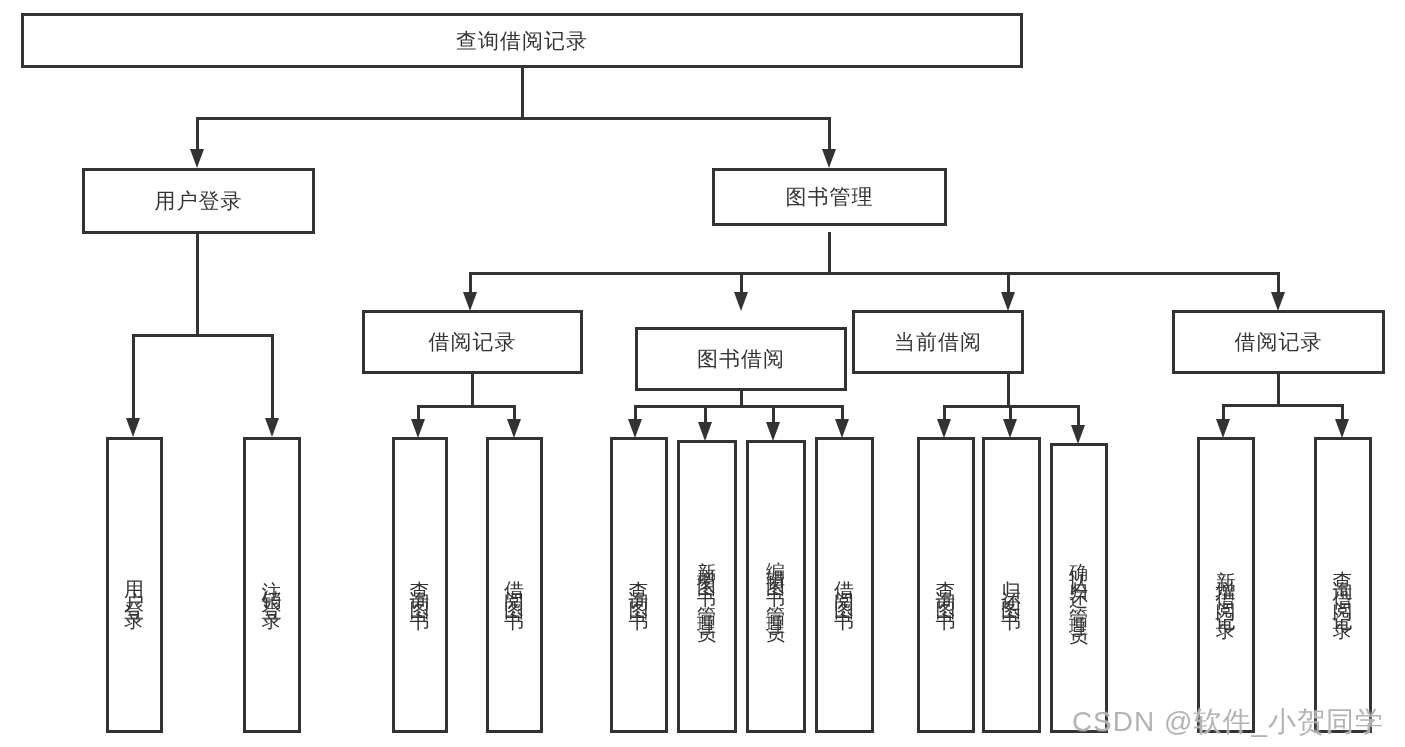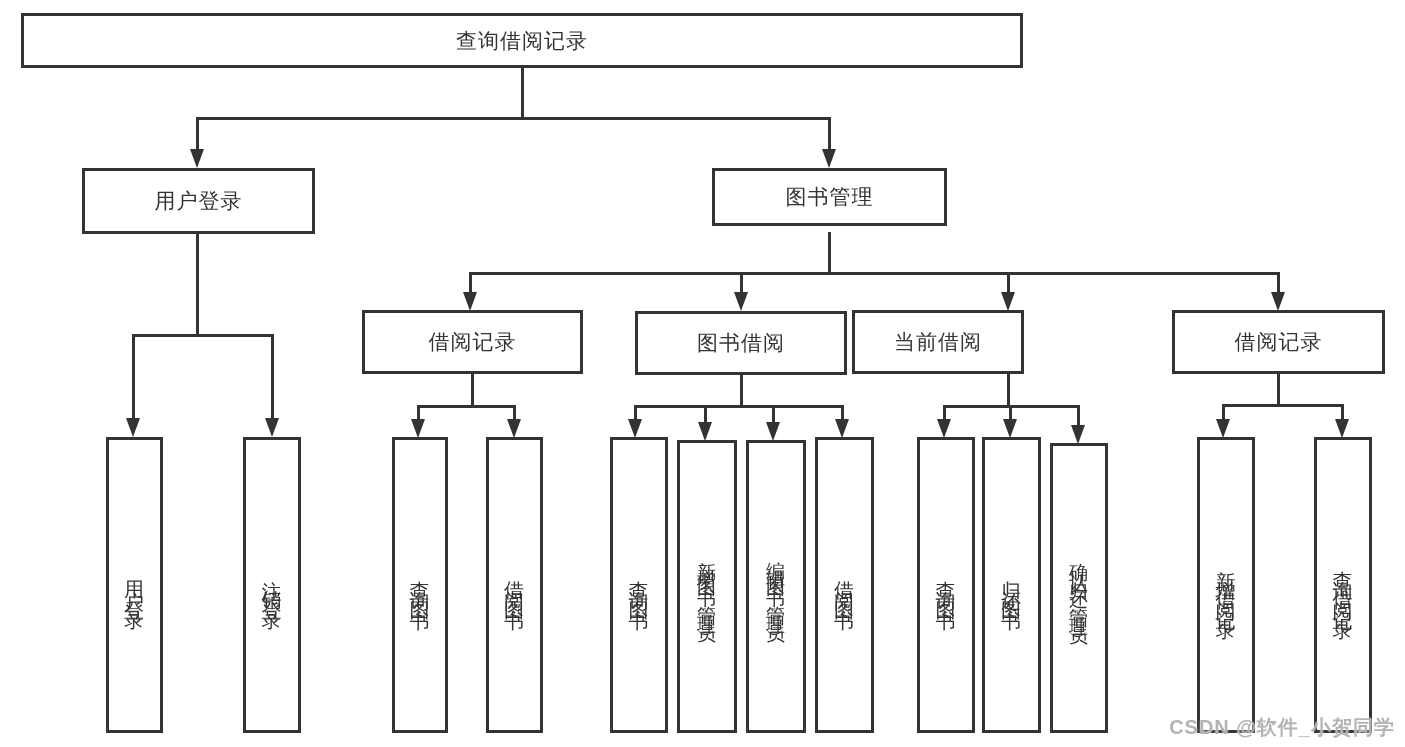--- a/index.html
+++ b/index.html
@@ -23,27 +23,26 @@
   .h{font-size:21px;letter-spacing:1px;}
   .v{
     font-size:20px;
     writing-mode:vertical-rl;
     letter-spacing:10px;
     line-height:1;
   }
   .v.tight{letter-spacing:9px;font-size:19px;}
   .watermark{
     position:absolute;
-    right:10px;bottom:6px;
+    right:21px;bottom:6px;
     z-index:3;
-    font-size:20px;
+    font-size:28px;
     color:rgba(175,175,175,0.95);
     text-shadow:0 0 2px #ffffff;
     letter-spacing:1px;
-    font-weight:bold;
   }
 </style>
 </head>
 <body>
 
 <div class="stage">
 
   <svg class="wires" width="1405" height="747" viewBox="0 0 1405 747">
     <g stroke="#333333" stroke-width="3" fill="none" shape-rendering="crispEdges">
 
@@ -109,21 +108,21 @@
       <polygon points="1342,438 1335,419 1349,419"></polygon>
     </g>
   </svg>
 
   <div class="node h" style="left:21px;top:13px;width:1002px;height:55px">查询借阅记录</div>
 
   <div class="node h" style="left:82px;top:168px;width:233px;height:66px">用户登录</div>
   <div class="node h" style="left:712px;top:168px;width:235px;height:58px">图书管理</div>
 
   <div class="node h" style="left:362px;top:310px;width:221px;height:64px">借阅记录</div>
-  <div class="node h" style="left:635px;top:311px;width:212px;height:64px">图书借阅</div>
+  <div class="node h" style="left:635px;top:327px;width:212px;height:64px">图书借阅</div>
   <div class="node h" style="left:852px;top:310px;width:172px;height:64px">当前借阅</div>
   <div class="node h" style="left:1172px;top:310px;width:213px;height:64px">借阅记录</div>
 
   <div class="node v" style="left:106px;top:437px;width:57px;height:296px">用户登录</div>
   <div class="node v" style="left:243px;top:437px;width:58px;height:296px">注销登录</div>
 
   <div class="node v" style="left:392px;top:437px;width:56px;height:296px">查询图书</div>
   <div class="node v" style="left:486px;top:437px;width:57px;height:296px">借阅图书</div>
 
   <div class="node v" style="left:610px;top:437px;width:58px;height:296px">查询图书</div>

